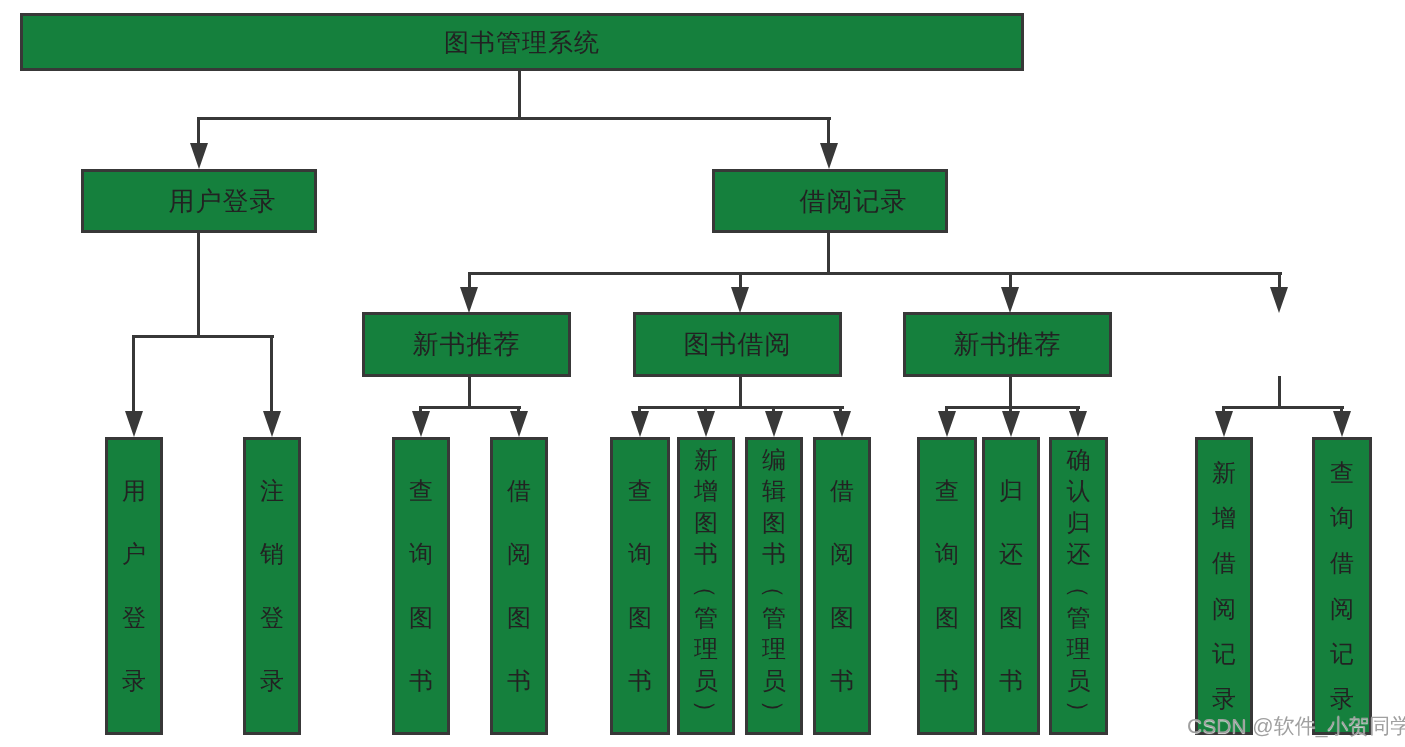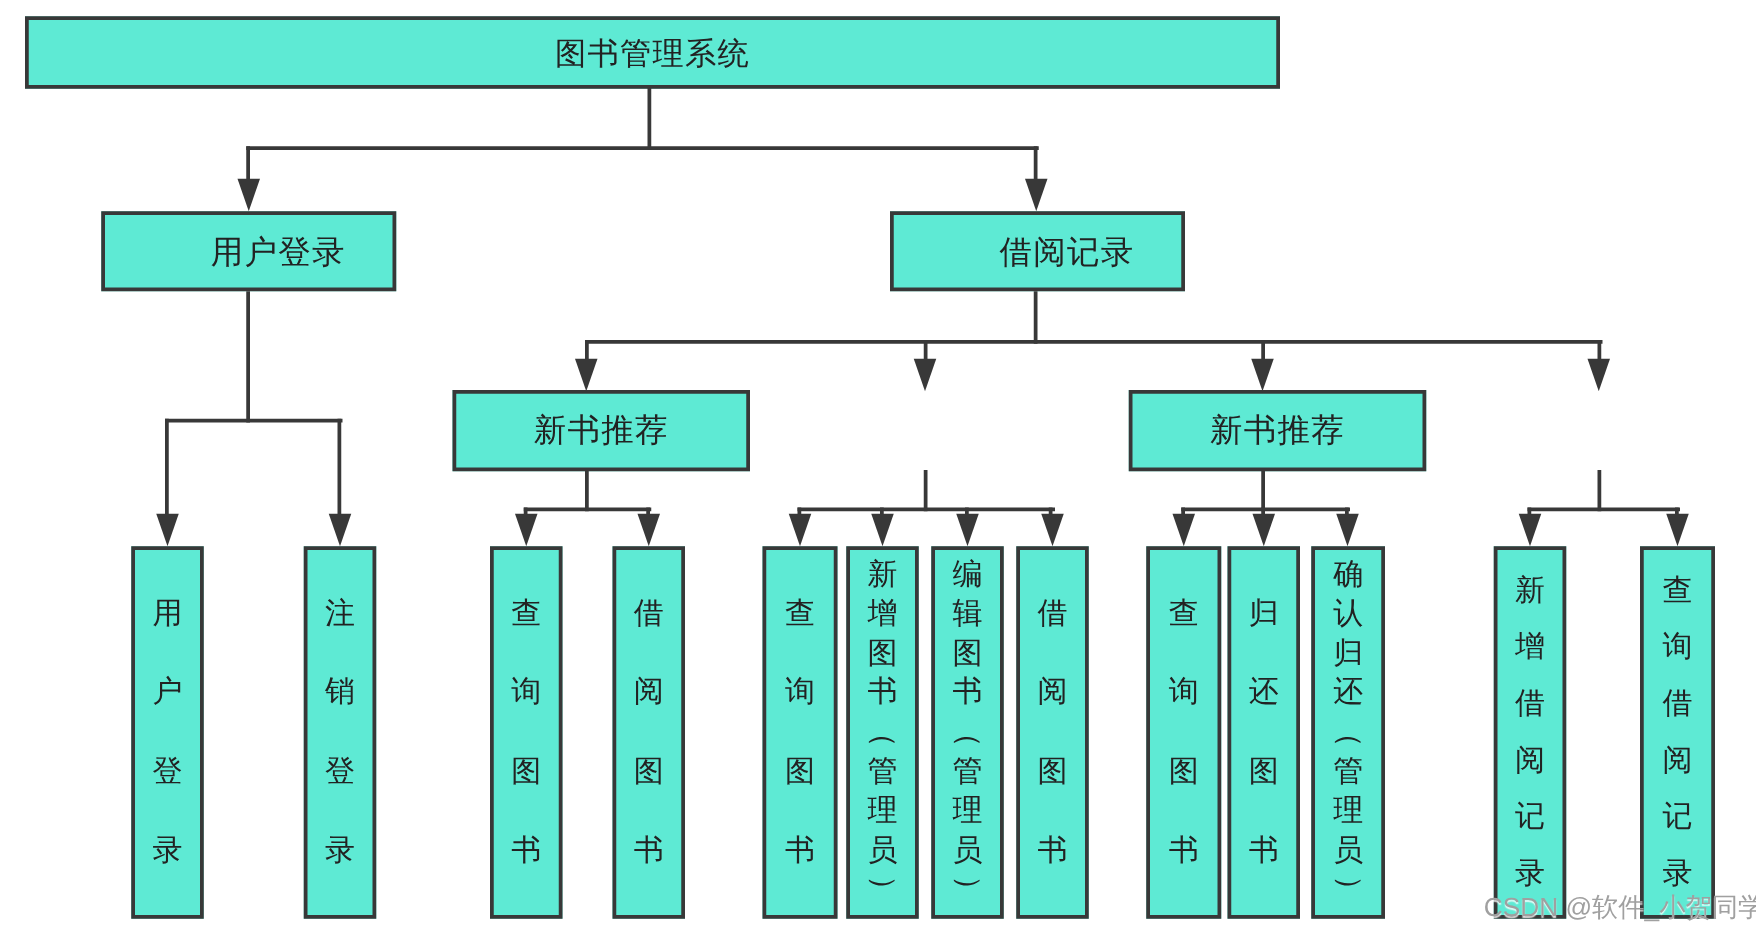--- a/index.html
+++ b/index.html
@@ -13,32 +13,32 @@
     position:relative;
     width:1405px;height:747px;
     background:var(--background);
     font-family:"Liberation Sans", sans-serif;
     overflow:hidden;
   }
   .box{
     position:absolute;
     box-sizing:border-box;
     border:3px solid var(--line);
-    background:#5eead4;
+    background:#15803d;
     display:flex;align-items:center;justify-content:center;
   }
   .hlabel{
     font-size:26px;
     color:var(--text);
     letter-spacing:1px;
     white-space:nowrap;
   }
   .root-label{font-size:25px;}
   .l2{top:169px;width:236px;height:64px;padding-left:47px;}
-  .l3{top:312px;width:238px;height:65px;}
+  .l3{top:312px;width:209px;height:65px;}
   .leaf{top:437px;height:298px;}
   .vlabel{
     width:100%;height:100%;
     display:flex;flex-direction:column;
     justify-content:space-evenly;align-items:center;
     font-size:24px;color:var(--text);
   }
   .vlabel span{line-height:1;display:block;}
   .vlabel span.paren{transform:rotate(90deg);}
   .vline{position:absolute;width:3px;background:var(--line);}
@@ -96,20 +96,23 @@
   <div class="vline" style="left:739px;top:272px;height:19px;"></div>
   <div class="arrow" style="left:731px;top:287px;"></div>
   <div class="vline" style="left:1009px;top:272px;height:19px;"></div>
   <div class="arrow" style="left:1001px;top:287px;"></div>
   <div class="vline" style="left:1278px;top:272px;height:19px;"></div>
   <div class="arrow" style="left:1270px;top:287px;"></div>
 
   <div class="box l3" style="left:362px;">
     <span class="hlabel">新书推荐</span>
   </div>
+  <div class="box l3" style="left:633px;">
+    <span class="hlabel">图书借阅</span>
+  </div>
   <div class="box l3" style="left:903px;">
     <span class="hlabel">新书推荐</span>
   </div>
 
   <div class="vline" style="left:468px;top:376px;height:33px;"></div>
   <div class="hline" style="left:419px;top:406px;width:102px;"></div>
   <div class="vline" style="left:419px;top:406px;height:9px;"></div>
   <div class="arrow" style="left:412px;top:411px;"></div>
   <div class="vline" style="left:517px;top:406px;height:9px;"></div>
   <div class="arrow" style="left:510px;top:411px;"></div>

